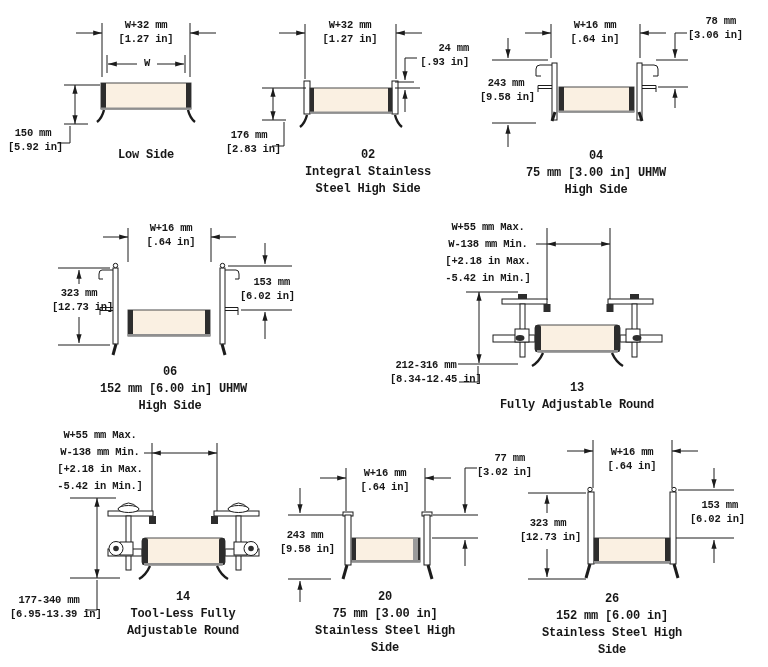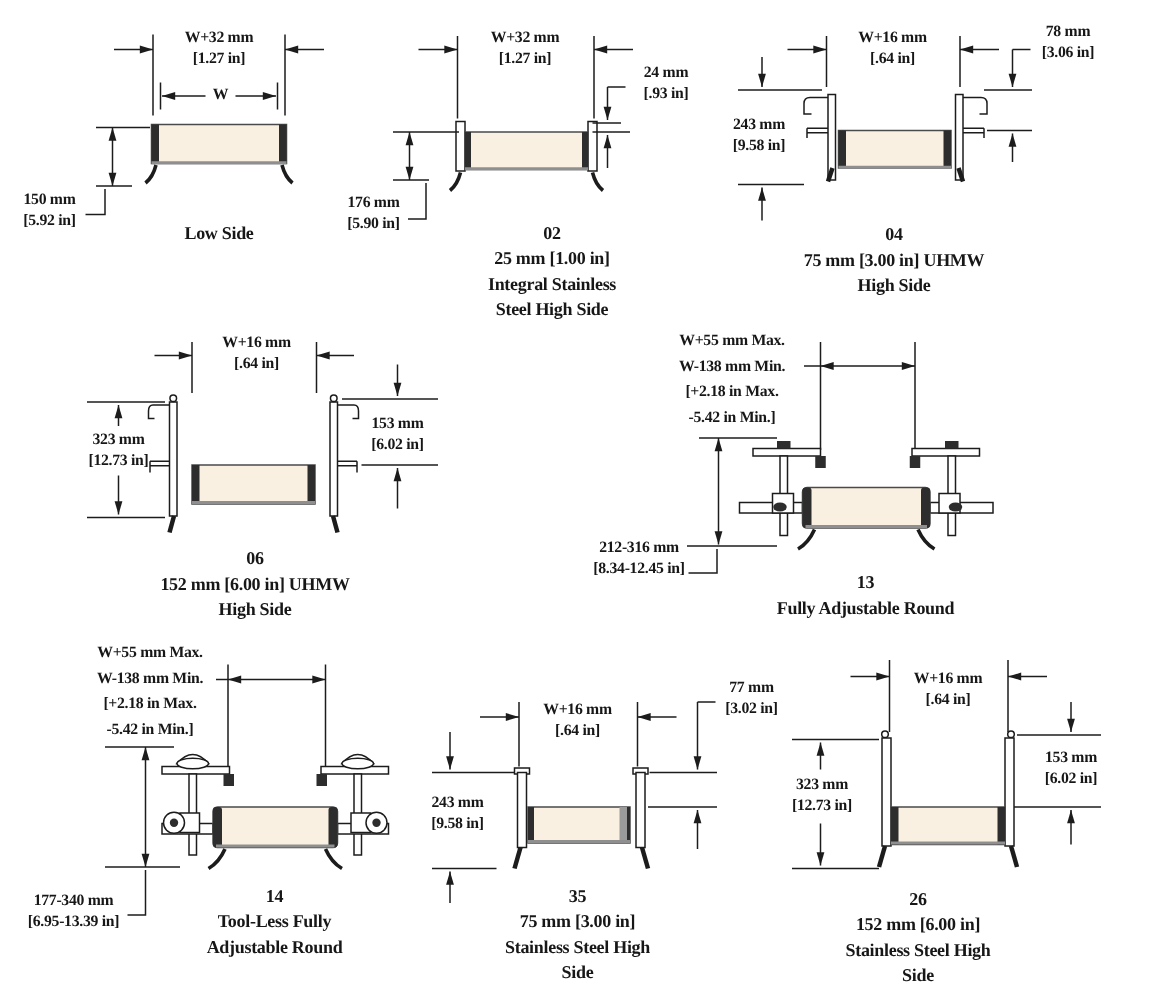--- a/index.html
+++ b/index.html
@@ -1,21 +1,21 @@
 <!DOCTYPE html>
 <html><head>
 <meta charset="utf-8">
 <style>
   html,body{margin:0;padding:0;background:#ffffff;}
   .stage{position:relative;width:768px;height:667px;background:#ffffff;overflow:hidden;
-         font-family:Liberation Serif, serif;color:#171717;}
+         font-family:Liberation Mono, monospace;color:#171717;}
   .art{position:absolute;left:0;top:0;}
   .lbl{position:absolute;font-weight:bold;font-size:10.5px;line-height:13.5px;
        text-align:center;letter-spacing:-0.2px;white-space:nowrap;}
-  .lbl.la{text-align:center;}
+  .lbl.la{text-align:right;}
   .lbl.quad{line-height:17px;}
   .cap{position:absolute;font-weight:bold;font-size:12px;line-height:17px;
        text-align:center;letter-spacing:-0.2px;white-space:nowrap;}
   .ln{stroke:#1c1c1c;stroke-width:1;fill:none;}
   .dim{stroke:#1c1c1c;stroke-width:1;fill:none;marker-end:url(#arr);}
   .dim2{stroke:#1c1c1c;stroke-width:1;fill:none;marker-end:url(#arr);marker-start:url(#arr);}
   .belt{fill:#faf0e2;stroke:#4a4a4a;stroke-width:1;}
   .capd{fill:#2d2d2d;stroke:none;}
   .capg{fill:#9a9a9a;stroke:none;}
   .gray{stroke:#8f8f8f;stroke-width:2;fill:none;}
@@ -266,25 +266,24 @@
 <div class="lbl" style="left:300px;top:19px;width:100px">
   <div>W+32 mm</div>
   <div>[1.27 in]</div>
 </div>
 <div class="lbl la" style="left:419px;top:42px;width:50px">
   <div>24 mm</div>
   <div>[.93 in]</div>
 </div>
 <div class="lbl" style="left:226px;top:129px;width:46px">
   <div>176 mm</div>
-  <div>[5.90 in]</div>
+  <div>[2.83 in]</div>
 </div>
 <div class="cap" style="left:298px;top:147px;width:140px">
   <div>02</div>
-  <div>25 mm [1.00 in]</div>
   <div>Integral Stainless</div>
   <div>Steel High Side</div>
 </div>
 
 <div class="lbl" style="left:545px;top:19px;width:100px">
   <div>W+16 mm</div>
   <div>[.64 in]</div>
 </div>
 <div class="lbl la" style="left:688px;top:15px;width:48px">
   <div>78 mm</div>
@@ -355,21 +354,21 @@
 </div>
 <div class="lbl la" style="left:477px;top:452px;width:48px">
   <div>77 mm</div>
   <div>[3.02 in]</div>
 </div>
 <div class="lbl" style="left:280px;top:529px;width:50px">
   <div>243 mm</div>
   <div>[9.58 in]</div>
 </div>
 <div class="cap" style="left:315px;top:589px;width:140px">
-  <div>35</div>
+  <div>20</div>
   <div>75 mm [3.00 in]</div>
   <div>Stainless Steel High</div>
   <div>Side</div>
 </div>
 
 <div class="lbl" style="left:582px;top:446px;width:100px">
   <div>W+16 mm</div>
   <div>[.64 in]</div>
 </div>
 <div class="lbl la" style="left:690px;top:499px;width:48px">

